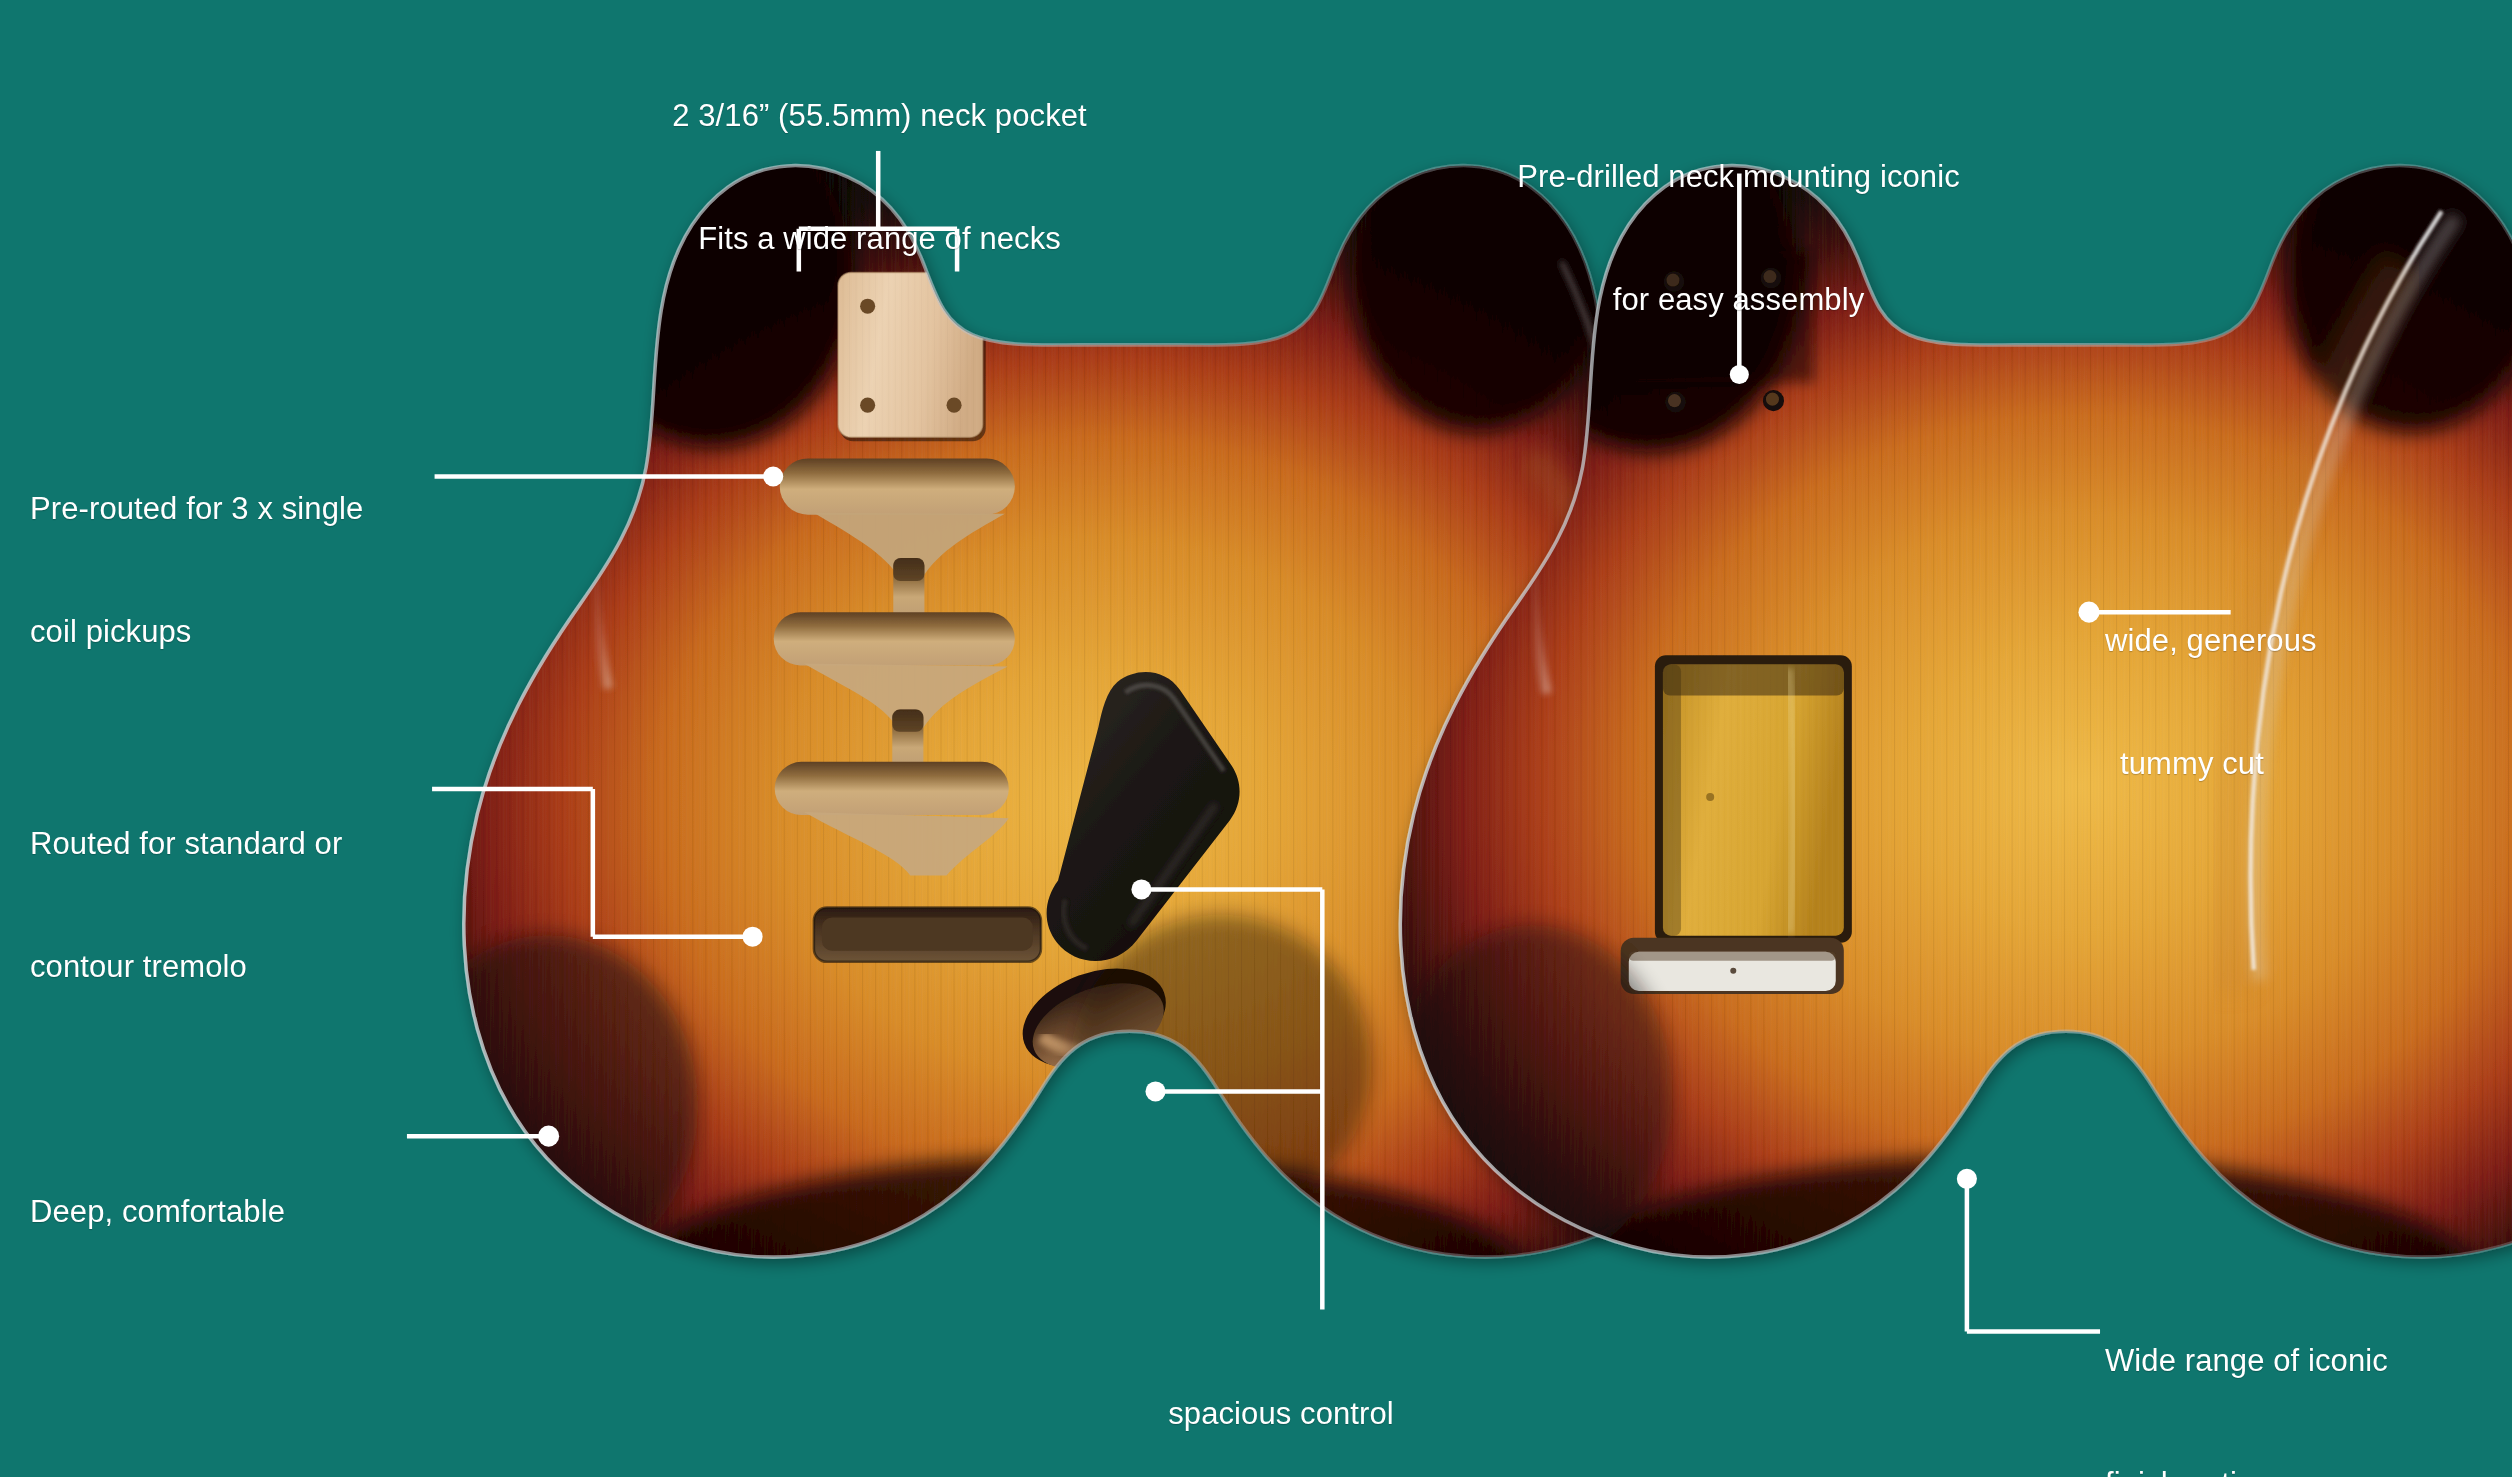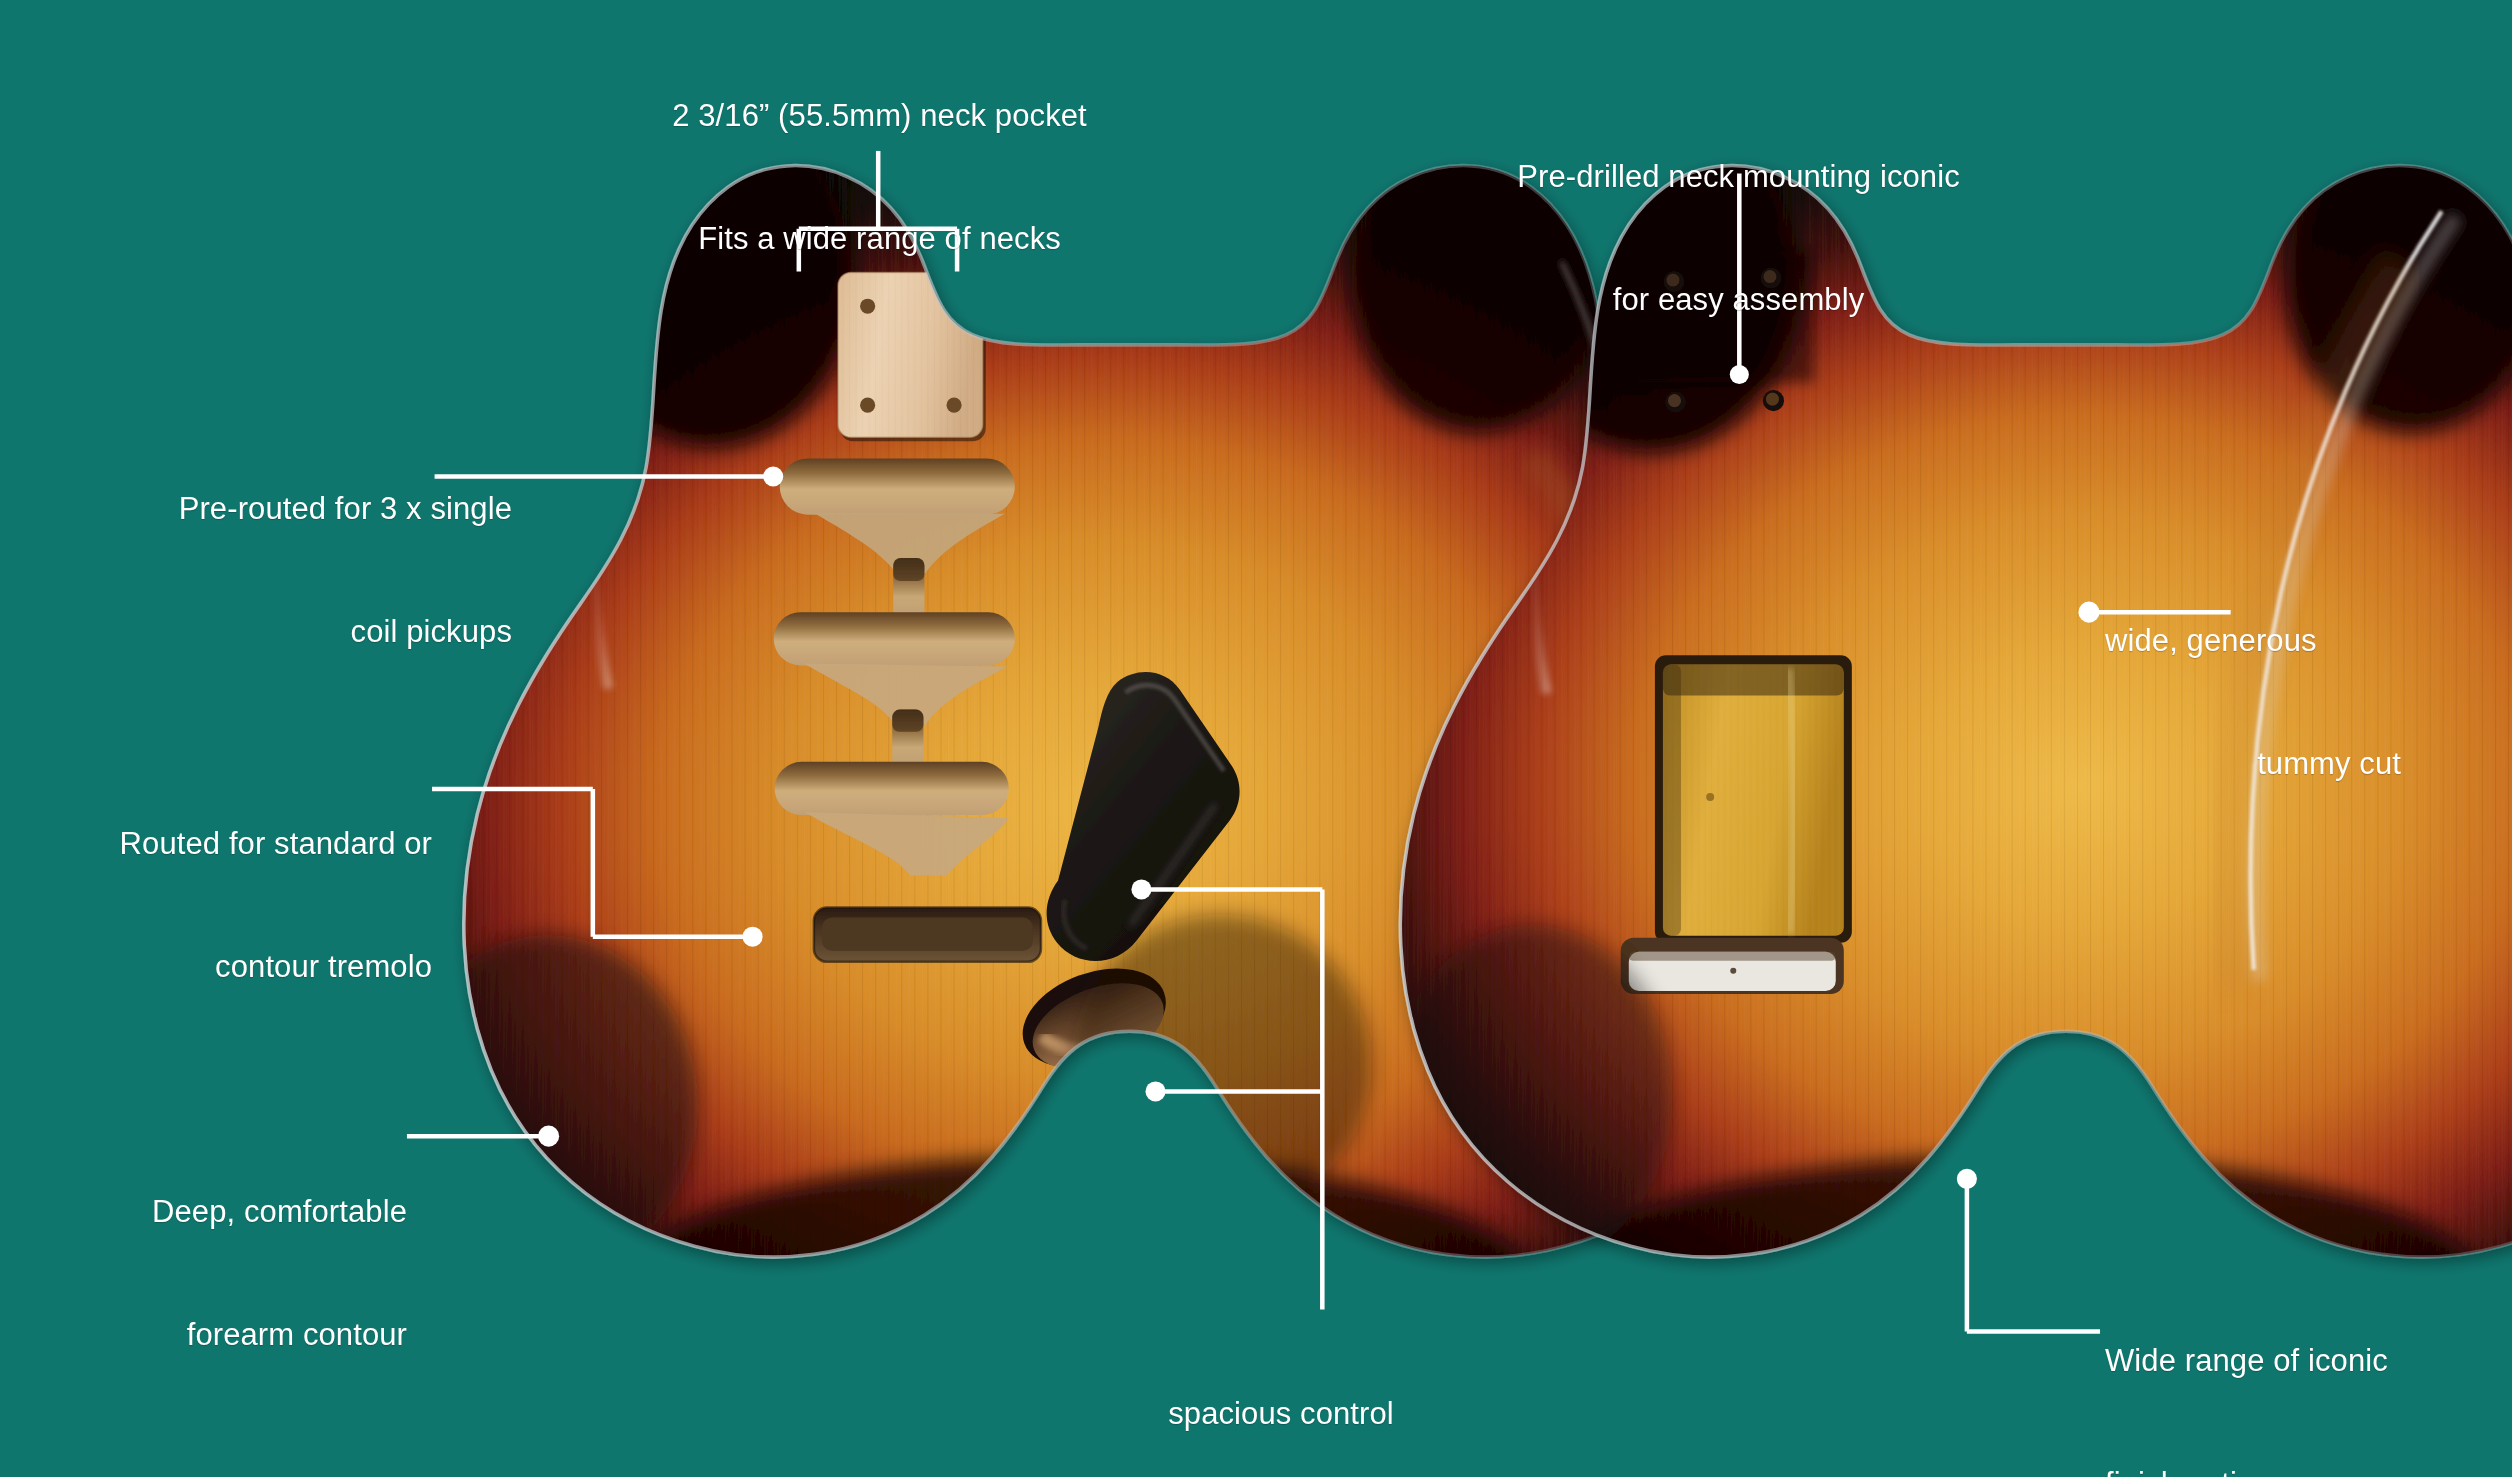--- a/index.html
+++ b/index.html
@@ -23,21 +23,21 @@
   .callout{
     position:absolute;
     color:#ffffff;
     font-size:31px;
     line-height:1.32;
     letter-spacing:0.1px;
     white-space:pre;
     text-shadow:0 0.5px 1px rgba(0,0,0,0.22);
   }
   .callout .ln{display:block;}
-  .ta-r{text-align:right;}
+  .ta-r{text-align:left;}
   .ta-l{text-align:left;}
   .ta-c{text-align:center;}
 </style>
 </head>
 <body>
 
 <div id="stage">
 
   <svg class="svg-layer" viewBox="0 0 5000 2941" xmlns="http://www.w3.org/2000/svg">
     <defs>
@@ -440,21 +440,20 @@
     <span class="ln">coil pickups</span>
   </div>
 
   <div class="callout ta-r" style="left:30px; top:742px; width:402px;">
     <span class="ln">Routed for standard or</span>
     <span class="ln">contour tremolo</span>
   </div>
 
   <div class="callout ta-r" style="left:30px; top:1110px; width:377px;">
     <span class="ln">Deep, comfortable</span>
-    <span class="ln">forearm contour</span>
   </div>
 
   <div class="callout ta-l" style="left:2105px; top:539px; width:382px;">
     <span class="ln">wide, generous</span>
     <span class="ln ta-r" style="width:281px;padding-left:15px;">tummy cut</span>
   </div>
 
   <div class="callout ta-l" style="left:2105px; top:1259px; width:397px;">
     <span class="ln">Wide range of iconic</span>
     <span class="ln">finish options</span>

